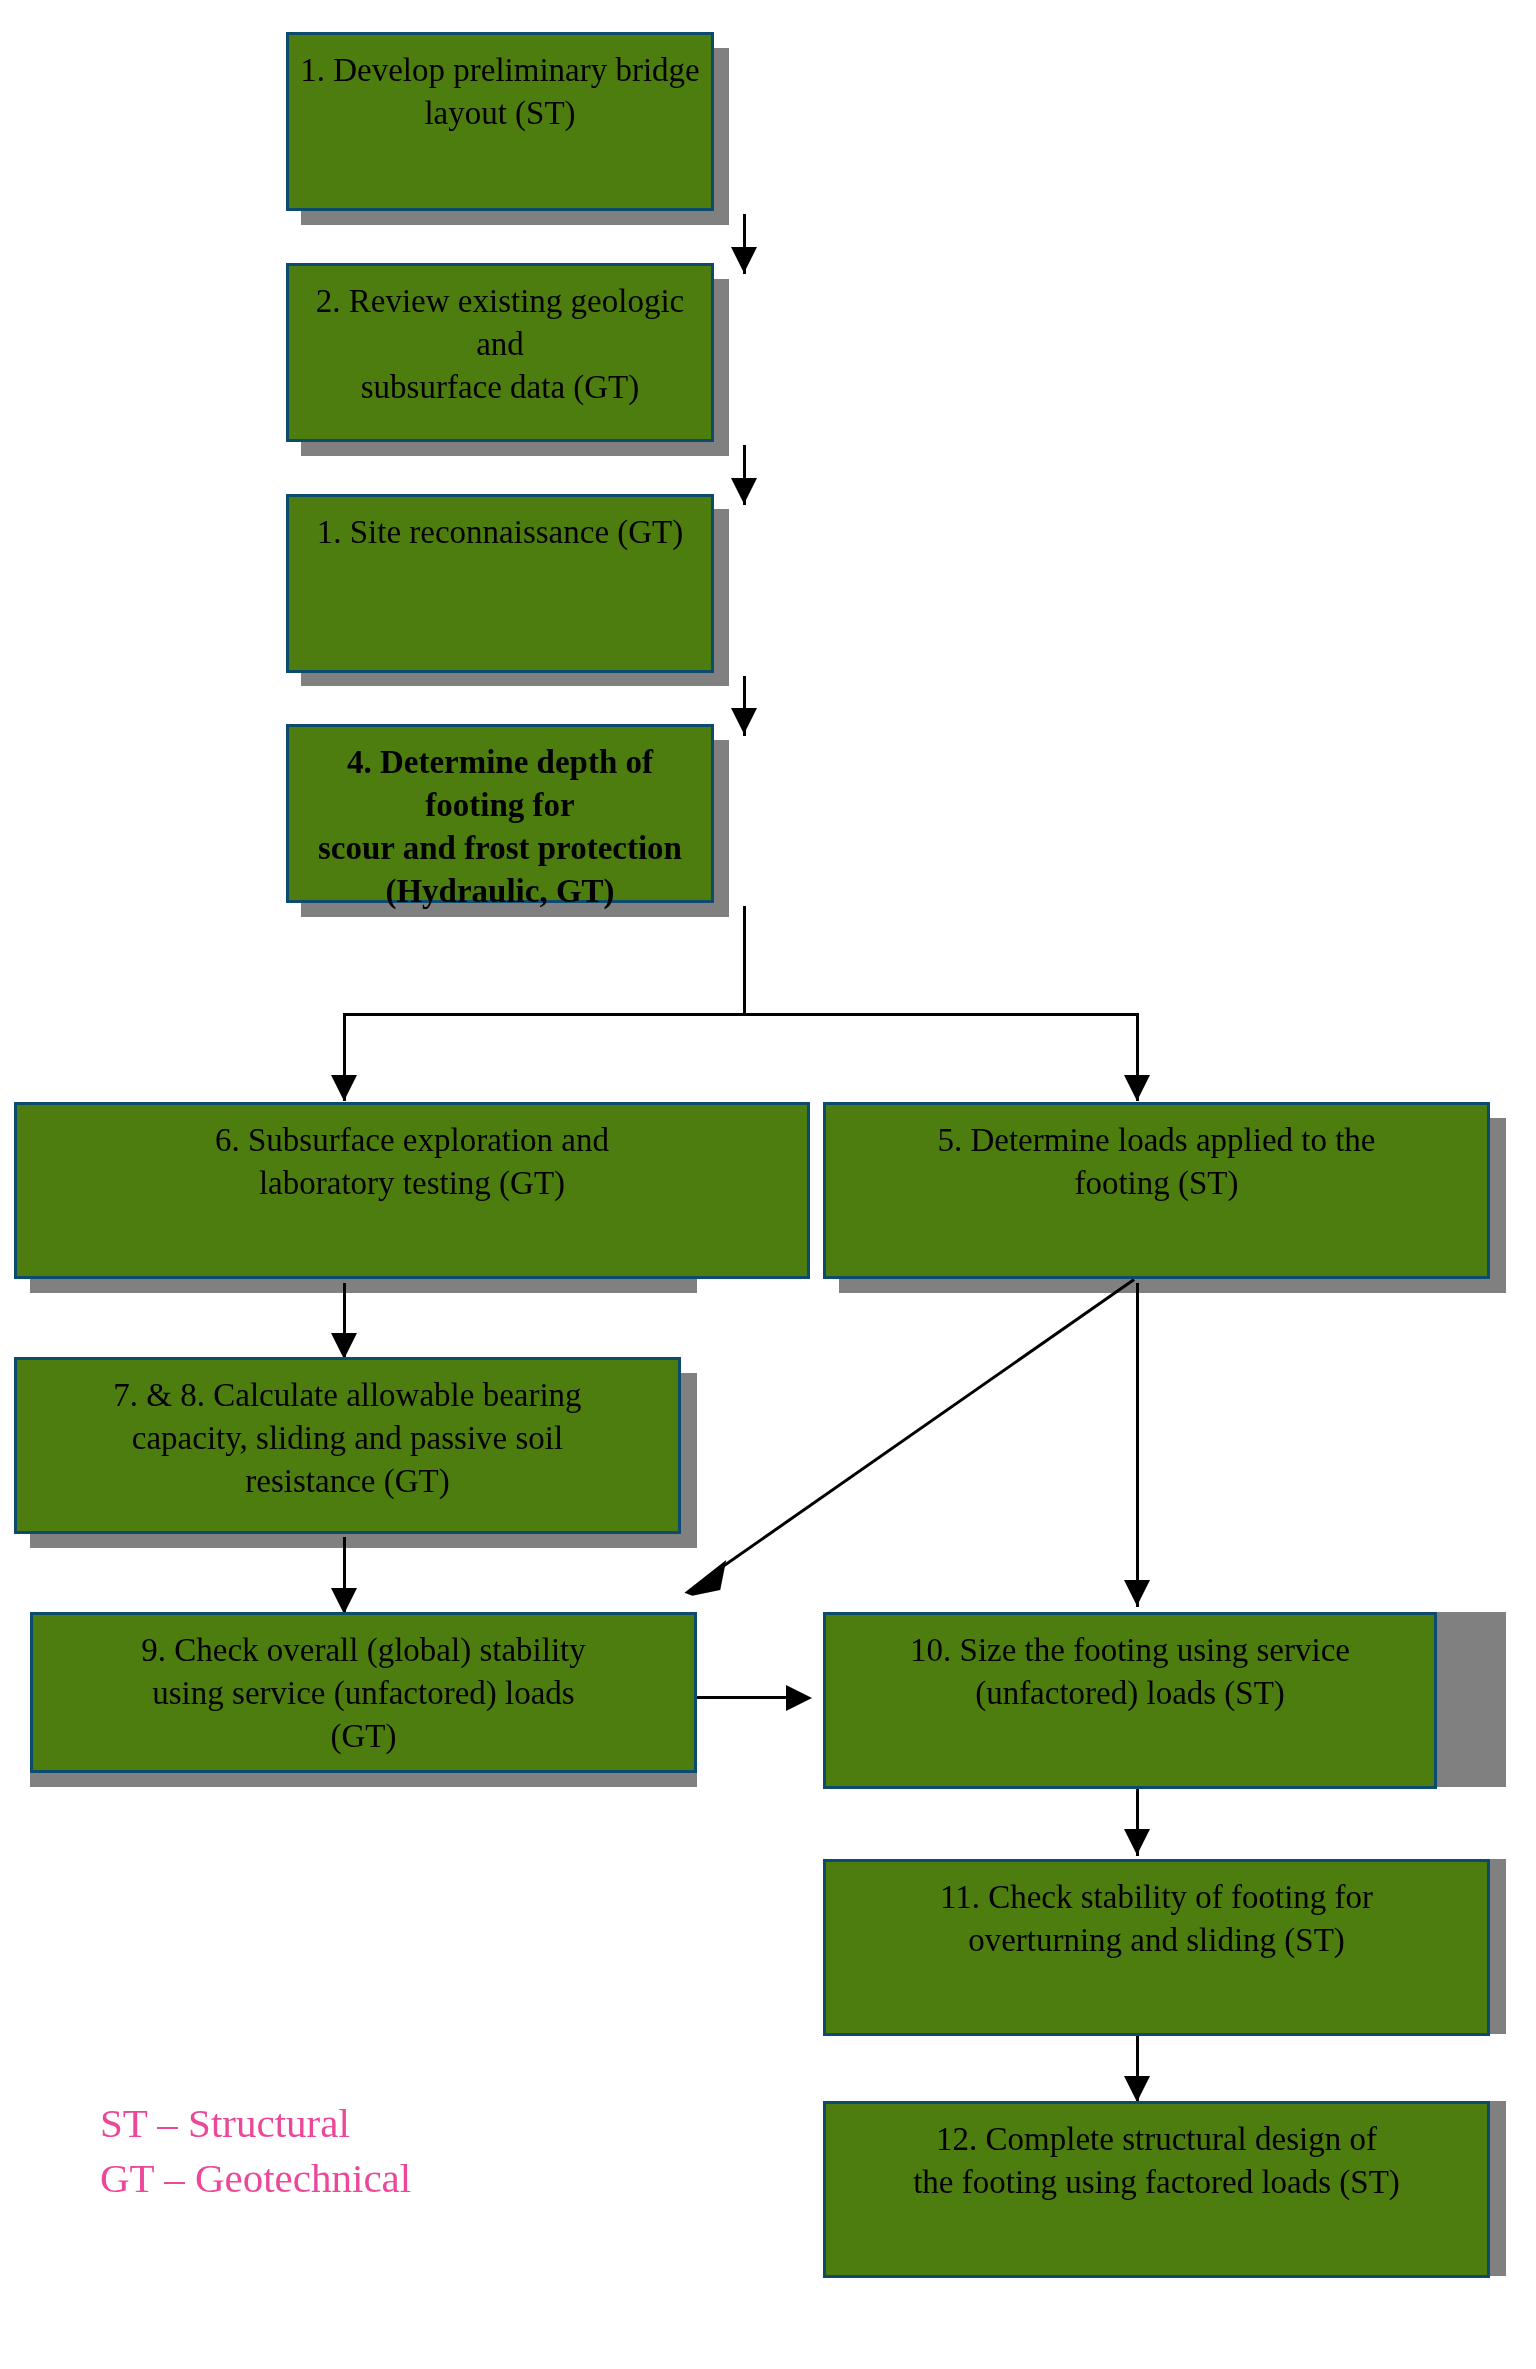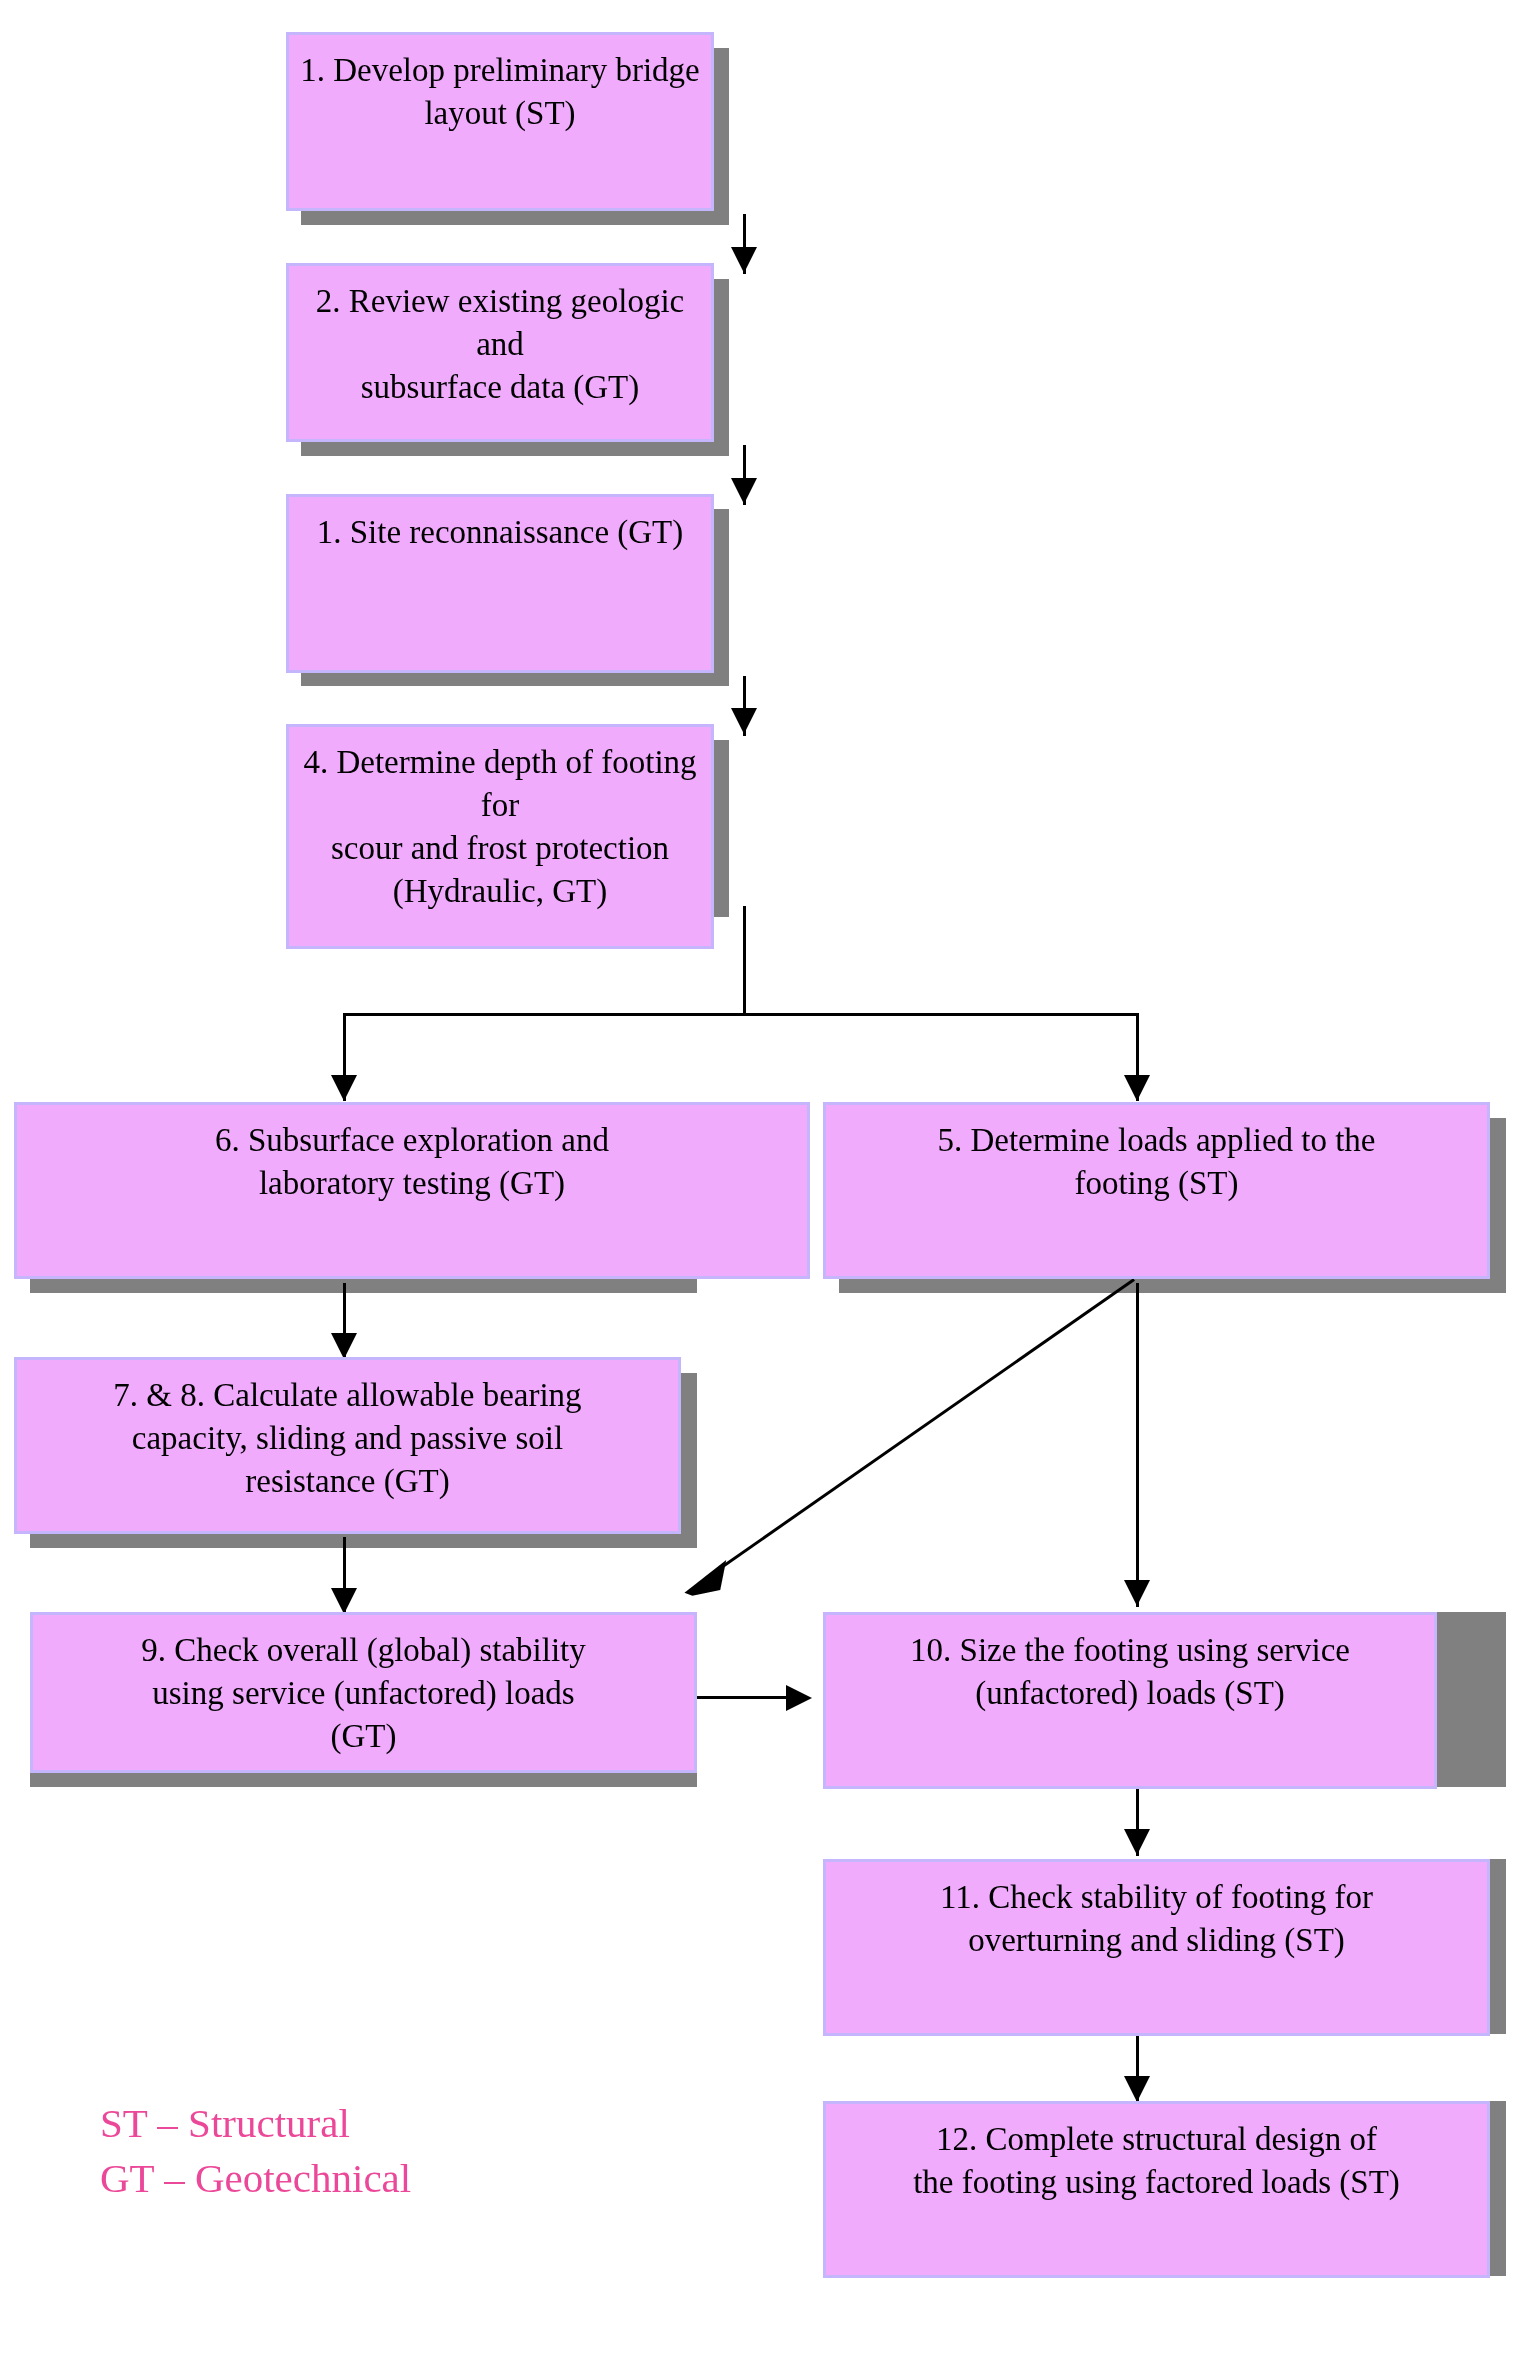--- a/index.html
+++ b/index.html
@@ -11,22 +11,22 @@
     position: relative;
     width: 1536px;
     height: 2369px;
     background: #ffffff;
     font-family: "Liberation Serif", "DejaVu Serif", serif;
     overflow: hidden;
   }
   .node {
     position: absolute;
     box-sizing: border-box;
-    background: #f0abfc;
-    border: 3px solid #c4b5fd;
+    background: #4d7c0f;
+    border: 3px solid #0c4a6e;
     z-index: 3;
   }
   .node .label {
     position: absolute;
     left: 0;
     right: 0;
     top: 14px;
     text-align: center;
     font-size: 33px;
     line-height: 1.30;
@@ -148,21 +148,21 @@
 
   <div class="node" style="left:286px; top:263px; width:428px; height:179px;">
     <div class="label">2.  Review existing geologic and
 subsurface data (GT)</div>
   </div>
 
   <div class="node" style="left:286px; top:494px; width:428px; height:179px;">
     <div class="label">1.  Site reconnaissance (GT)</div>
   </div>
 
-  <div class="node" style="left:286px; top:724px; width:428px; height:225px;">
+  <div class="node" style="left:286px; top:724px; width:428px; height:179px;font-weight:bold;">
     <div class="label">4.  Determine depth of footing for
 scour and frost protection
 (Hydraulic, GT)</div>
   </div>
 
   <div class="node" style="left:14px; top:1102px; width:796px; height:177px;">
     <div class="label">6.  Subsurface exploration and
 laboratory testing (GT)</div>
   </div>
 

